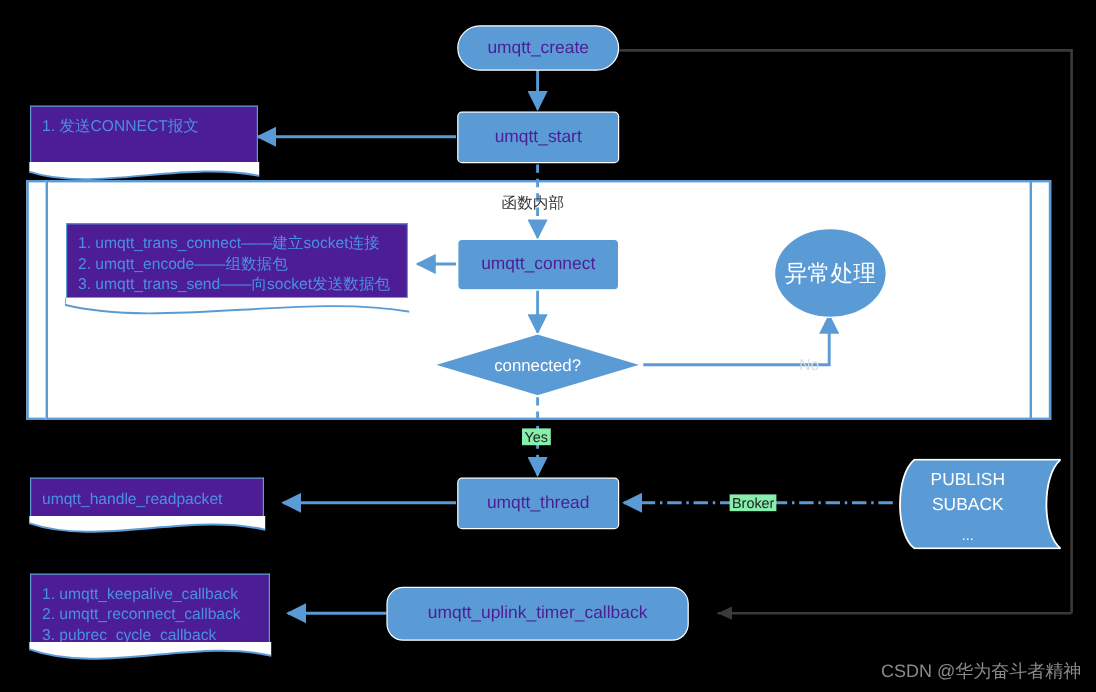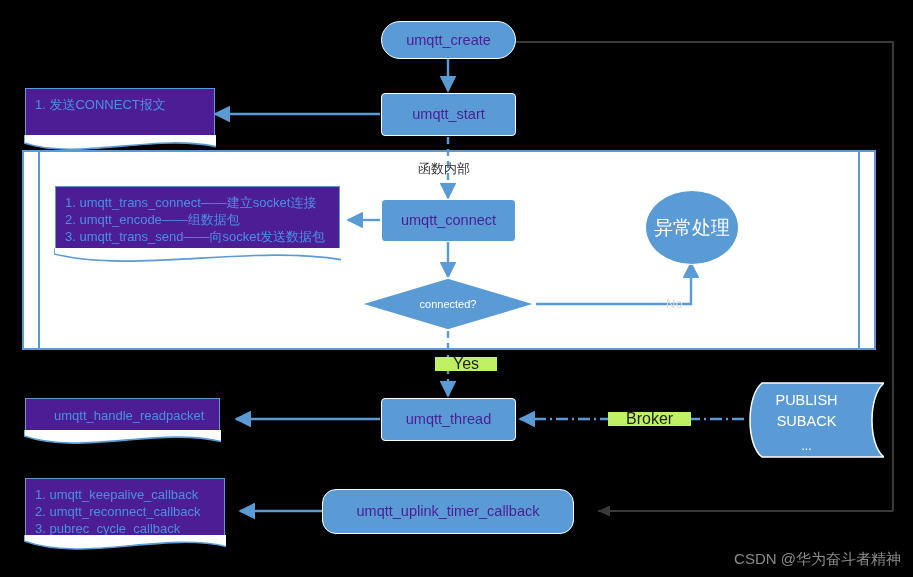--- a/index.html
+++ b/index.html
@@ -25,31 +25,31 @@
   .note .wave svg{display:block;}
 
   
   .ellipse{position:absolute;background:#5b9bd5;border:1.5px solid #ffffff;
            border-radius:50%;display:flex;align-items:center;justify-content:center;
            color:#fff;font-size:19px;}
 
   
   .diamond{position:absolute;}
   .diamond .lbl{position:absolute;inset:0;display:flex;align-items:center;
-                justify-content:center;color:#fff;font-size:11px;}
+                justify-content:center;color:#fff;font-size:14px;}
 
   
   .frame{position:absolute;box-sizing:border-box;background:#fff;
          border:2px solid #5b9bd5;}
 
   
   svg.layer{position:absolute;left:0;top:0;width:913px;height:577px;overflow:visible;}
 
-  .edgelbl{position:absolute;background:#bef264;color:#222;font-size:16px;
-           padding:0 18px;line-height:14px;white-space:nowrap;}
+  .edgelbl{position:absolute;background:#86efac;color:#222;font-size:12px;
+           padding:0 2px;line-height:14px;white-space:nowrap;}
   .plainlbl{position:absolute;color:#e9e9e9;font-size:13px;white-space:nowrap;}
   .darklbl{position:absolute;color:#333;font-size:13px;white-space:nowrap;}
 
   .watermark{position:absolute;right:12px;bottom:8px;color:#8a8a8a;
              font-size:15px;white-space:nowrap;}
 </style>
 </head>
 <body>
 
 <div id="stage">
@@ -159,21 +159,21 @@
     <div class="wave">
       <svg width="289" height="22" viewBox="0 0 289 22" preserveAspectRatio="none">
         <path d="M0,0 L0,6 C80,26 200,-4 289,12 L289,0 Z" fill="#ffffff" stroke="none"></path>
         <path d="M0,6 C80,26 200,-4 289,12" fill="none" stroke="#5b9bd5" stroke-width="1.6"></path>
         <path d="M0,0 L0,6 M289,0 L289,12" stroke="#5b9bd5" stroke-width="1.6" fill="none"></path>
       </svg>
     </div>
   </div>
 
   <div class="note" style="left:25px;top:398px;width:195px;height:32px;">
-    <div class="txt" style="top:8px;margin-left:19px;">umqtt_handle_readpacket</div>
+    <div class="txt" style="top:8px;">umqtt_handle_readpacket</div>
     <div class="wave">
       <svg width="199" height="22" viewBox="0 0 199 22" preserveAspectRatio="none">
         <path d="M0,0 L0,6 C58,26 135,-4 199,12 L199,0 Z" fill="#ffffff" stroke="none"></path>
         <path d="M0,6 C58,26 135,-4 199,12" fill="none" stroke="#5b9bd5" stroke-width="1.6"></path>
         <path d="M0,0 L0,6 M199,0 L199,12" stroke="#5b9bd5" stroke-width="1.6" fill="none"></path>
       </svg>
     </div>
   </div>
 
   <div class="note" style="left:25px;top:478px;width:200px;height:57px;">

